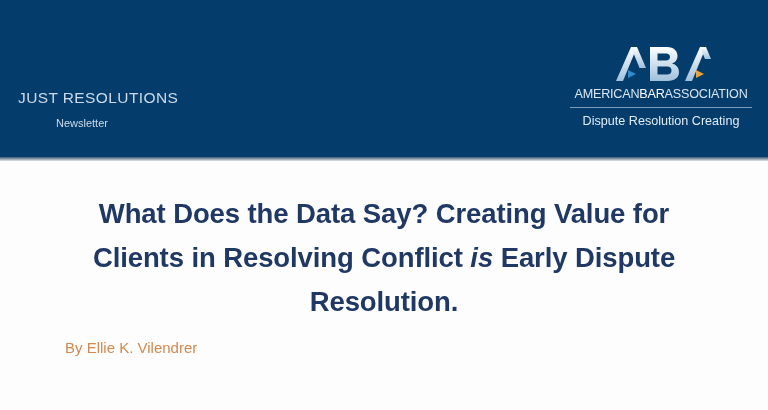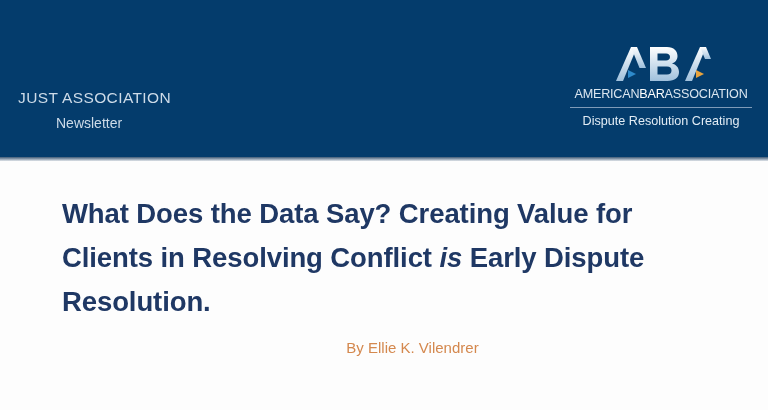--- a/index.html
+++ b/index.html
@@ -51,21 +51,21 @@
   }
   .masthead-title {
     font-size: 15.5px;
     letter-spacing: 0.4px;
     line-height: 19px;
     color: #cddbe8;
     font-weight: 400;
     white-space: nowrap;
   }
   .masthead-sub {
-    font-size: 14px;
+    font-size: 11px;
     line-height: 18px;
     margin-top: 7px;
     margin-left: 38px;
     color: #cddbe8;
     font-weight: 400;
     white-space: nowrap;
   }
 
   
   .aba-block {
@@ -111,50 +111,50 @@
   .article {
     position: absolute;
     left: 0;
     top: 157px;
     width: 768px;
     height: 253px;
   }
   .article-title {
     margin: 0;
     padding: 35px 62px 0 62px;
-    text-align: left;
+    text-align: center;
     font-size: 27.5px;
     font-weight: 700;
     line-height: 44px;
     color: #1f3864;
     letter-spacing: -0.1px;
   }
   .article-title .em-is {
     font-style: italic;
     font-weight: 700;
   }
   .article-byline {
     margin: 0;
     padding: 14px 8px 0 65px;
-    text-align: center;
+    text-align: left;
     font-size: 15px;
     font-weight: 400;
     color: #d4884e;
     line-height: 20px;
   }
 </style>
 </head>
 <body>
 
 <div class="page">
 
   <div class="header-banner">
 
     <div class="masthead">
-      <div class="masthead-title">JUST ASSOCIATION</div>
+      <div class="masthead-title">JUST RESOLUTIONS</div>
       <div class="masthead-sub">Newsletter</div>
     </div>
 
     <div class="aba-block">
 
       <svg class="aba-mark" viewBox="0 0 200 80" aria-hidden="true">
         <defs>
           <linearGradient id="abaGrad" x1="0" y1="0" x2="0" y2="1">
             <stop offset="0%" stop-color="#ffffff"></stop>
             <stop offset="100%" stop-color="#9fc0dc"></stop>

